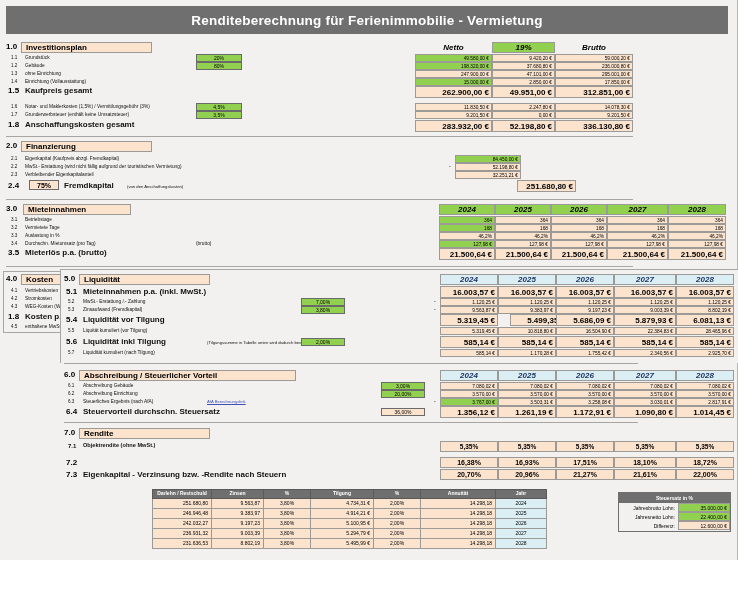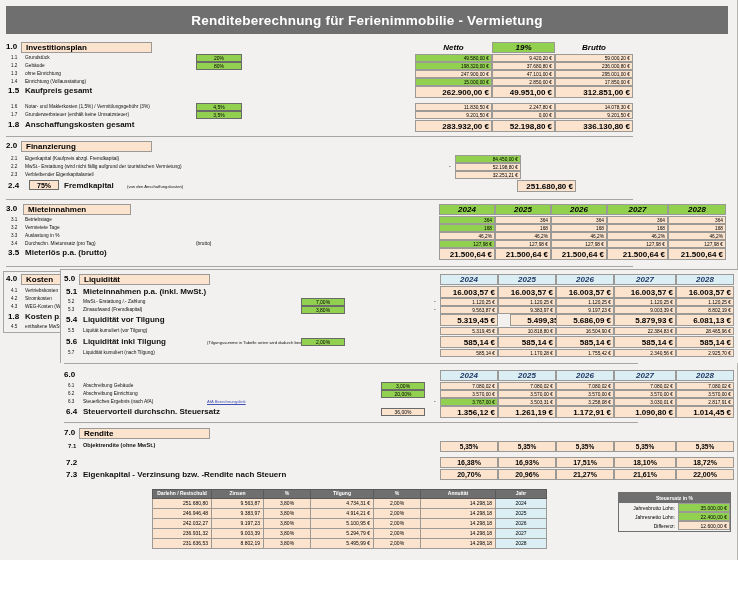--- a/index.html
+++ b/index.html
@@ -350,20 +350,23 @@
   <div class="rowlabel" style="position:absolute;left:83px;top:350px;">Liquidität kumuliert (nach Tilgung)</div>
   <div class="cell" style="left:440px;top:349px;width:58px;">585,14 €</div>
   <div class="cell" style="left:498px;top:349px;width:58px;">1.170,28 €</div>
   <div class="cell" style="left:556px;top:349px;width:58px;">1.755,42 €</div>
   <div class="cell" style="left:614px;top:349px;width:62px;">2.340,56 €</div>
   <div class="cell" style="left:676px;top:349px;width:58px;">2.925,70 €</div>
 
   <div class="hr" style="left:64px;top:363px;width:574px;"></div>
 
   <div class="secnum" style="position:absolute;left:64px;top:370px;">6.0</div>
+  <div class="hdrbox" style="position:absolute;left:79px;top:370px;width:217px;">
+    <span>Abschreibung / Steuerlicher Vorteil</span>
+  </div>
 
   <div class="cell yearhdr blue" style="left:440px;top:370px;width:58px;">2024</div>
   <div class="cell yearhdr blue" style="left:498px;top:370px;width:58px;">2025</div>
   <div class="cell yearhdr blue" style="left:556px;top:370px;width:58px;">2026</div>
   <div class="cell yearhdr blue" style="left:614px;top:370px;width:62px;">2027</div>
   <div class="cell yearhdr blue" style="left:676px;top:370px;width:58px;">2028</div>
 
   <div class="subnum" style="position:absolute;left:68px;top:383px;">6.1</div>
   <div class="rowlabel" style="position:absolute;left:83px;top:383px;">Abschreibung Gebäude</div>
   <div class="pctbox" style="left:381px;top:382px;width:44px;">3,00%</div>

